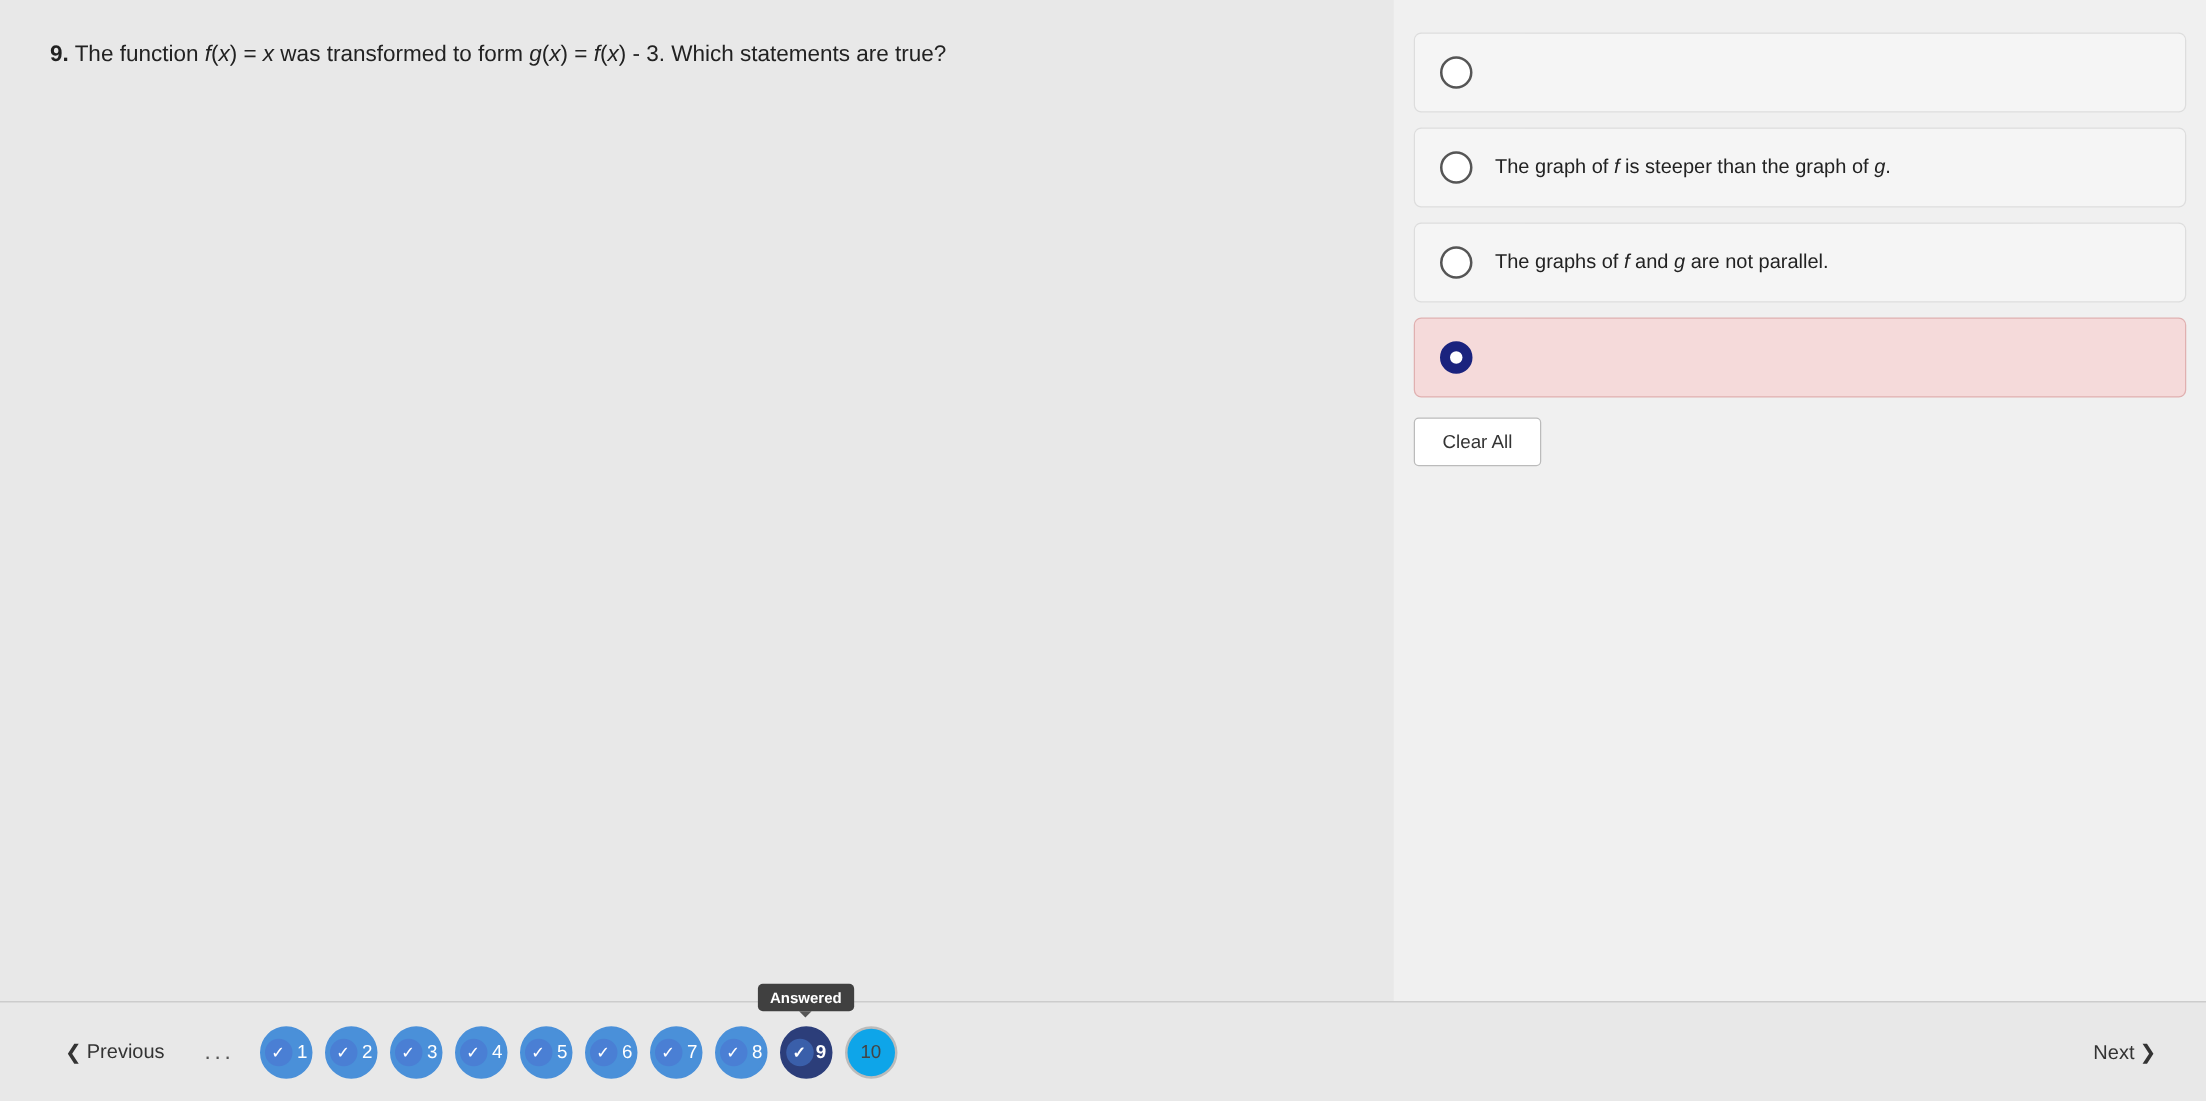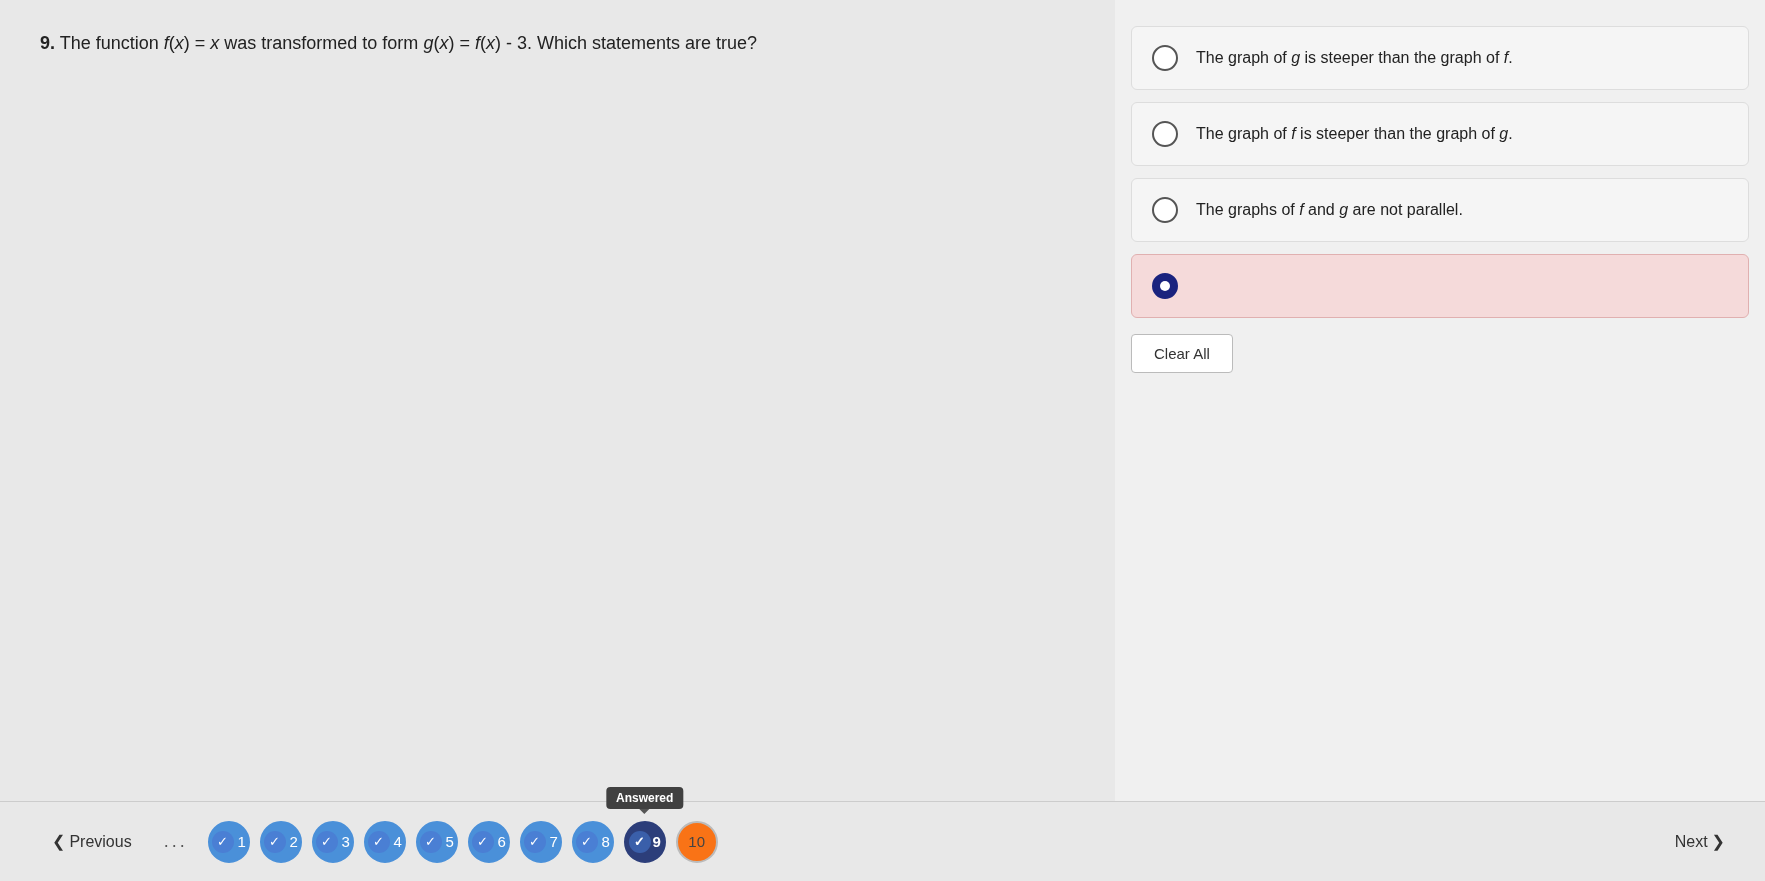--- a/index.html
+++ b/index.html
@@ -137,21 +137,21 @@
       border-color: #4a90d9;
       color: white;
     }
     .page-btn.current {
       background: #2c3e7a;
       border-color: #2c3e7a;
       color: white;
       font-weight: bold;
     }
     .page-btn.empty {
-      background: #f97316;
+      background: #0ea5e9;
       border-color: #bbb;
       color: #444;
       text-align: right;
     }
     .check-mark {
       display: inline-flex;
       align-items: center;
       justify-content: center;
       width: 22px;
       height: 22px;
@@ -205,21 +205,20 @@
 <div class="main-area">
   <div class="left-panel">
     <div class="question-text">
       <span class="question-number">9.</span>
       <span> The function <em>f</em>(<em>x</em>) = <em>x</em> was transformed to form <em>g</em>(<em>x</em>) = <em>f</em>(<em>x</em>) - 3. Which statements are true?</span>
     </div>
   </div>
   <div class="right-panel">
     <div class="answer-option">
       <div class="radio-circle"></div>
-      <span class="option-text">The graph of <em>g</em> is steeper than the graph of <em>f</em>.</span>
     </div>
     <div class="answer-option">
       <div class="radio-circle"></div>
       <span class="option-text">The graph of <em>f</em> is steeper than the graph of <em>g</em>.</span>
     </div>
     <div class="answer-option">
       <div class="radio-circle"></div>
       <span class="option-text">The graphs of <em>f</em> and <em>g</em> are not parallel.</span>
     </div>
     <div class="answer-option selected">

